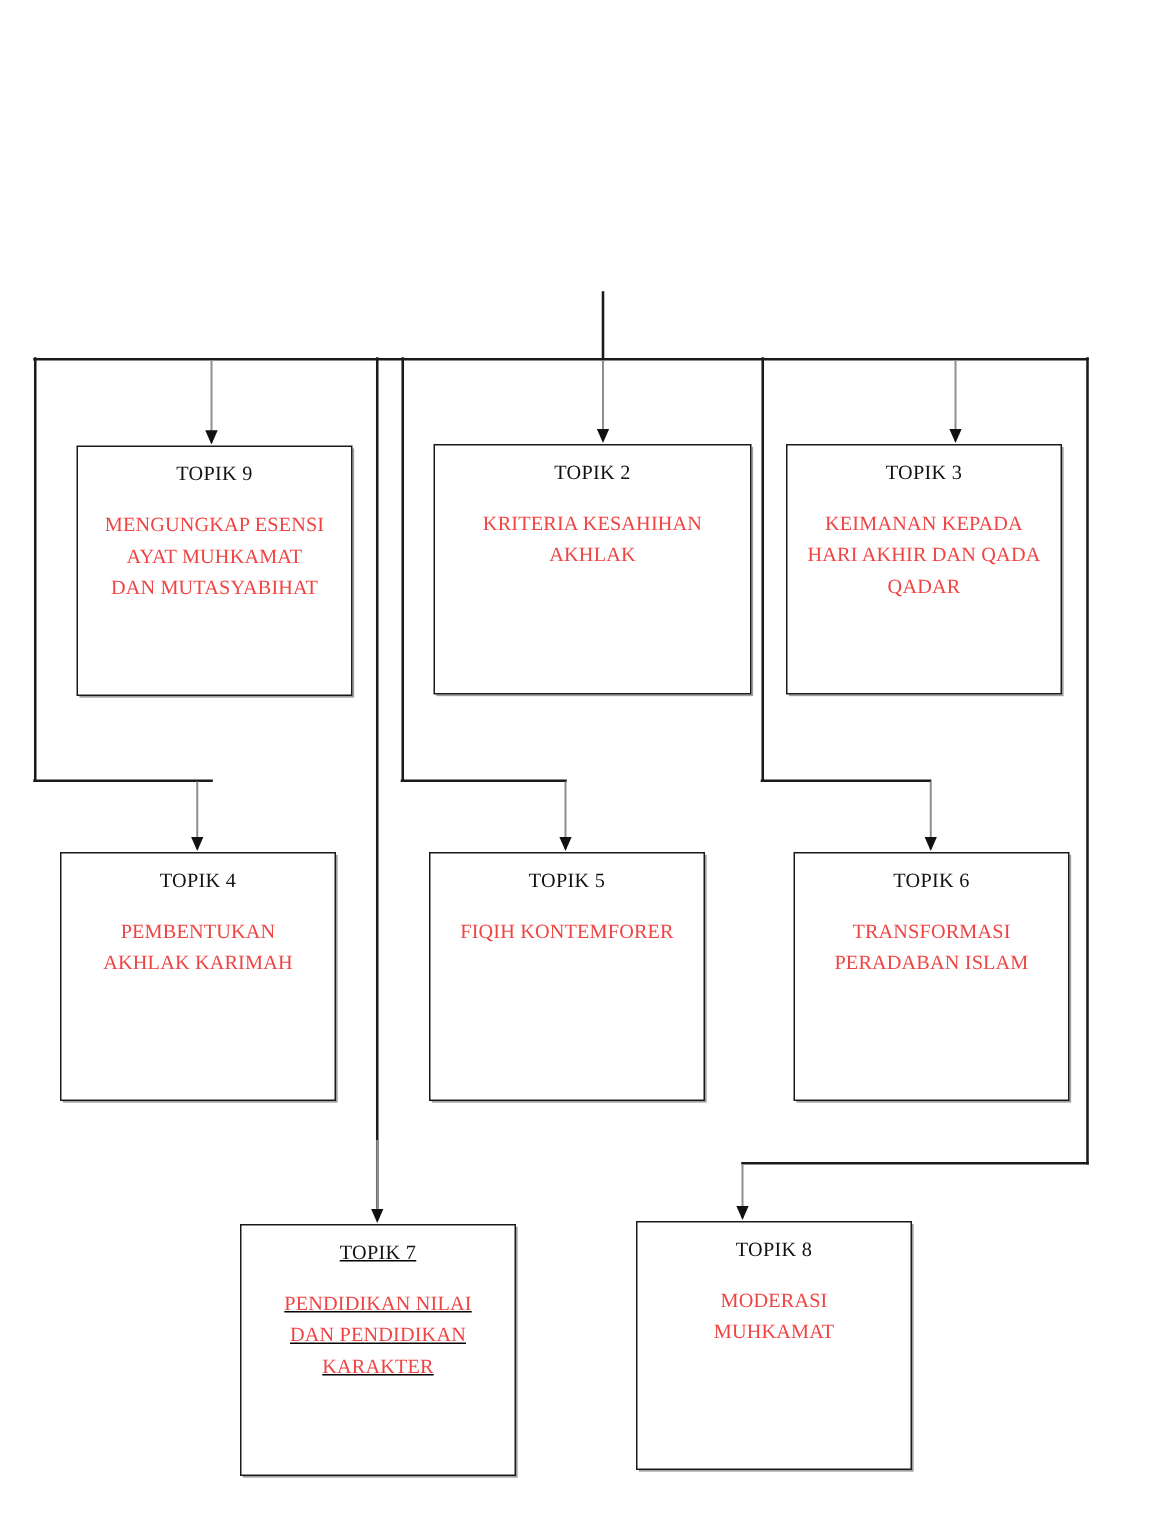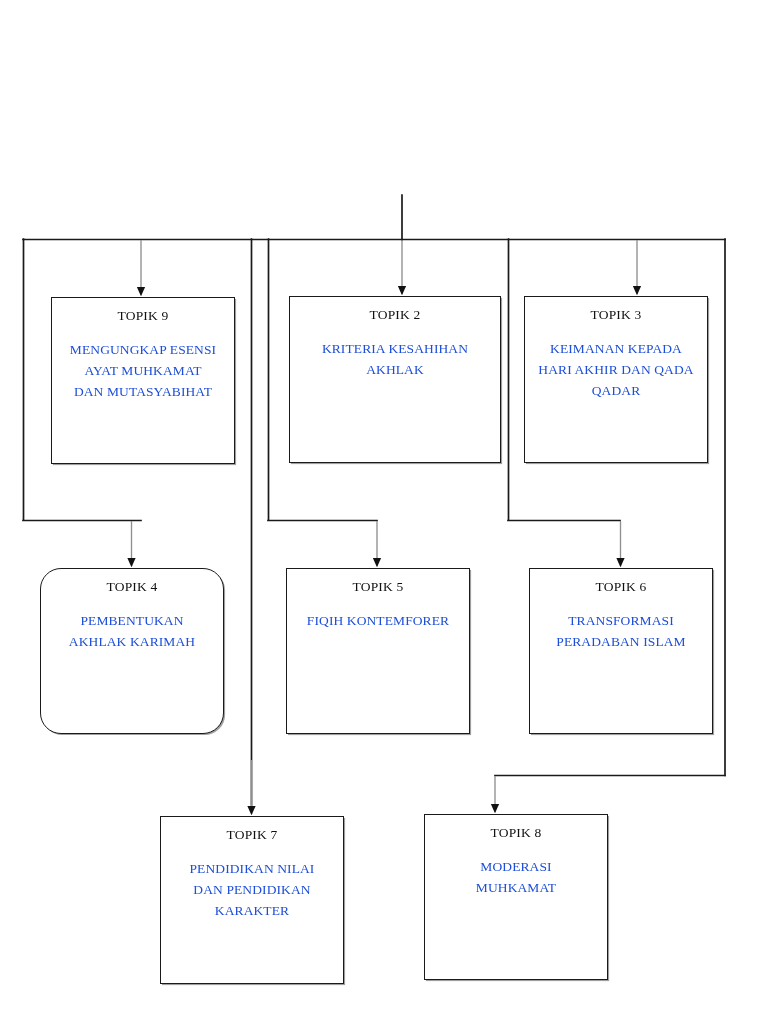--- a/index.html
+++ b/index.html
@@ -40,21 +40,21 @@
     font-size: 13.5px;
     line-height: 17px;
     letter-spacing: 0.2px;
     color: #111111;
     display: block;
   }
   .node-body {
     font-size: 13.5px;
     line-height: 21px;
     letter-spacing: 0.1px;
-    color: #1d4ed8;
+    color: #ef4444;
     display: block;
     margin-top: 15px;
     padding: 0 6px;
     white-space: pre-line;
   }
 </style>
 </head>
 <body>
 
 <div id="canvas">
@@ -114,38 +114,38 @@
 AKHLAK</span>
   </div>
 
   <div class="node" style="left:524px; top:296px; width:184px; height:167px;">
     <span class="node-title">TOPIK 3</span>
     <span class="node-body">KEIMANAN KEPADA
 HARI AKHIR DAN QADA
 QADAR</span>
   </div>
 
-  <div class="node" style="left:40px; top:568px; width:184px; height:166px;border-radius:21px;">
+  <div class="node" style="left:40px; top:568px; width:184px; height:166px;">
     <span class="node-title">TOPIK 4</span>
     <span class="node-body">PEMBENTUKAN
 AKHLAK KARIMAH</span>
   </div>
 
   <div class="node" style="left:286px; top:568px; width:184px; height:166px;">
     <span class="node-title">TOPIK 5</span>
     <span class="node-body">FIQIH KONTEMFORER</span>
   </div>
 
   <div class="node" style="left:529px; top:568px; width:184px; height:166px;">
     <span class="node-title">TOPIK 6</span>
     <span class="node-body">TRANSFORMASI
 PERADABAN ISLAM</span>
   </div>
 
-  <div class="node" style="left:160px; top:816px; width:184px; height:168px;">
+  <div class="node" style="left:160px; top:816px; width:184px; height:168px;text-decoration:underline;">
     <span class="node-title">TOPIK 7</span>
     <span class="node-body">PENDIDIKAN NILAI
 DAN PENDIDIKAN
 KARAKTER</span>
   </div>
 
   <div class="node" style="left:404px; top:814px; width:184px; height:166px;margin-left:20px;">
     <span class="node-title">TOPIK 8</span>
     <span class="node-body">MODERASI
 MUHKAMAT</span>

